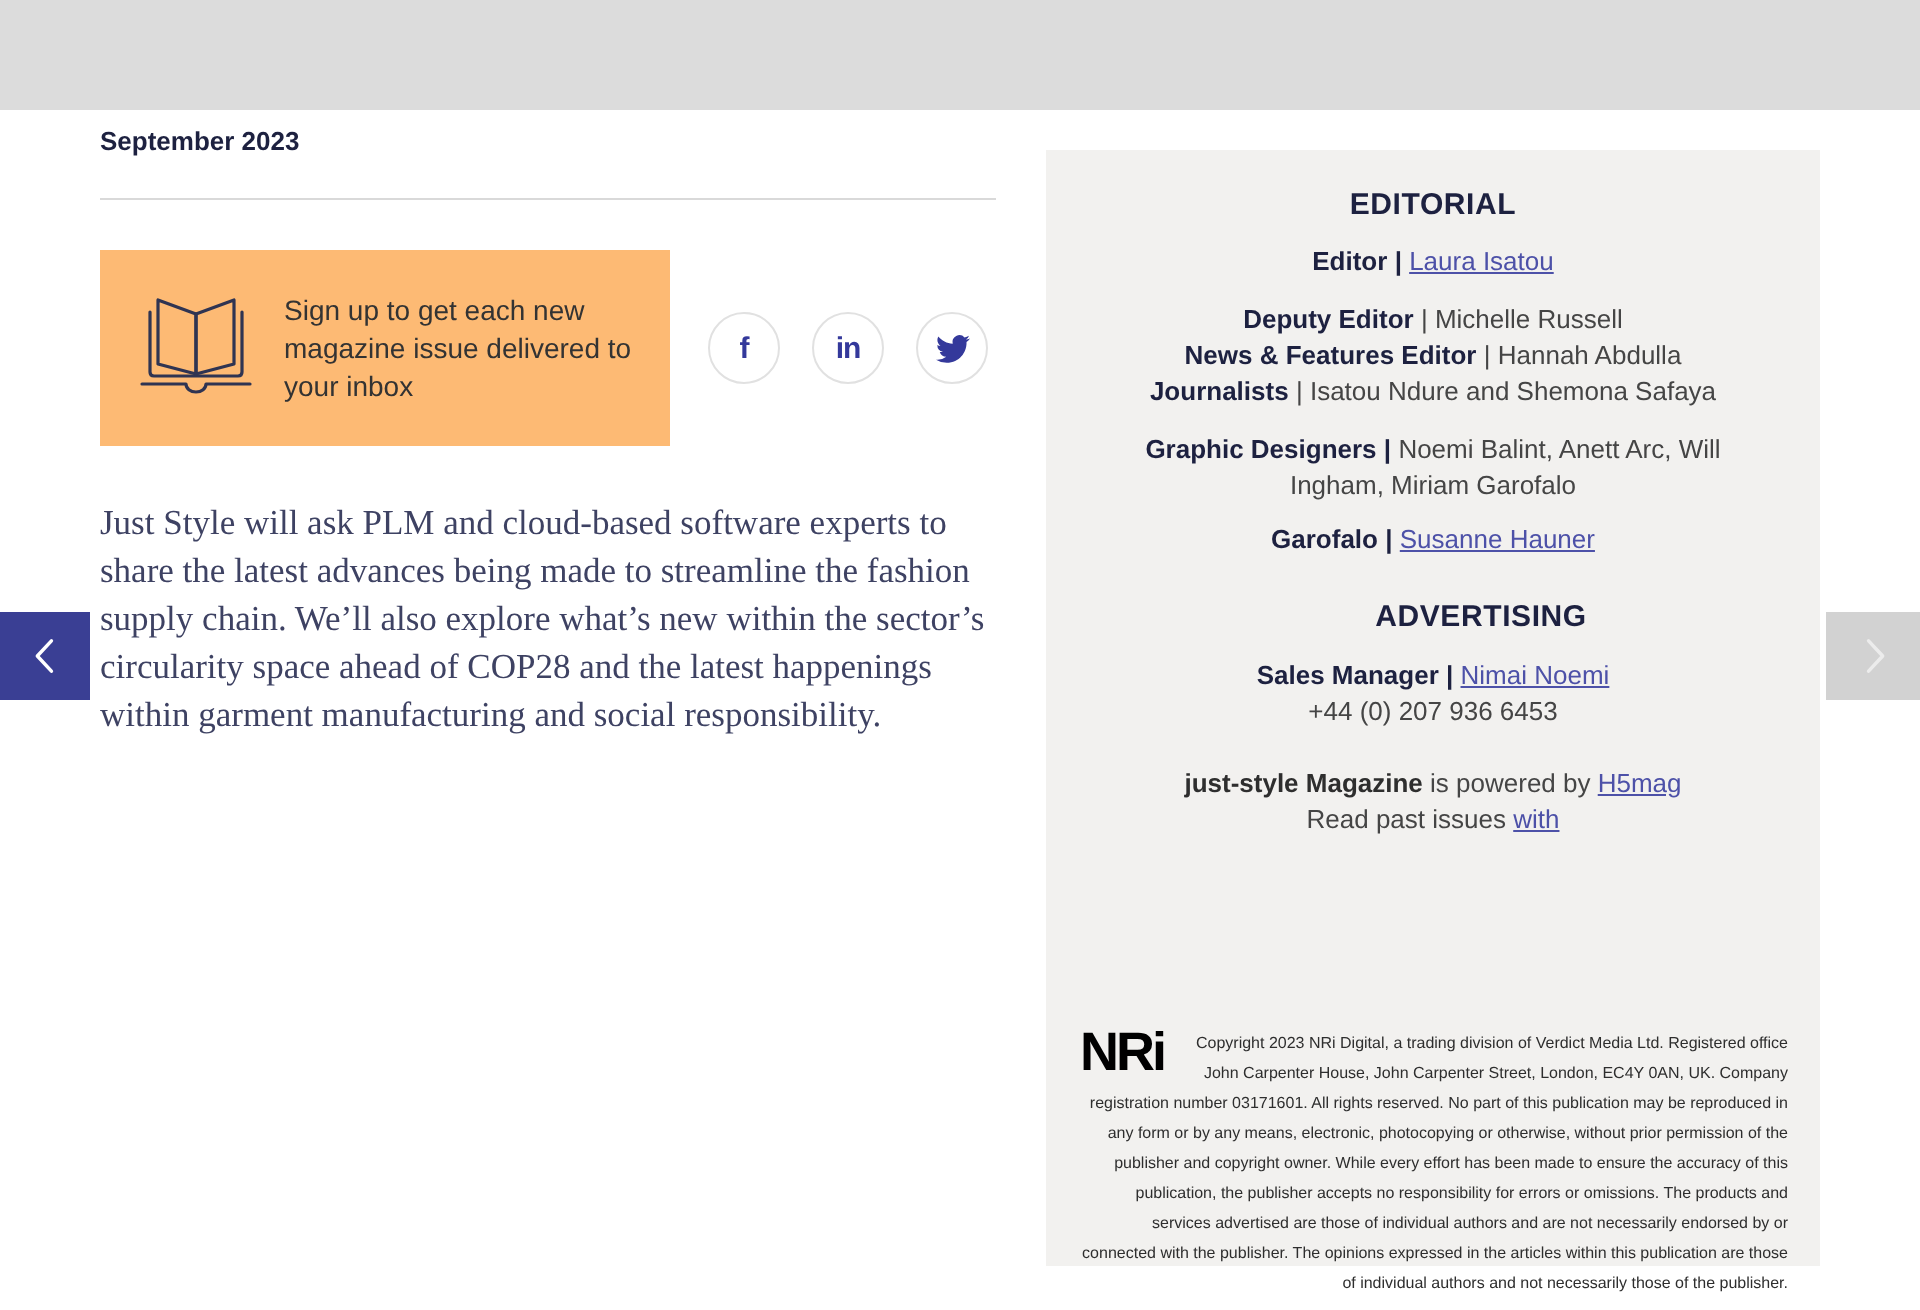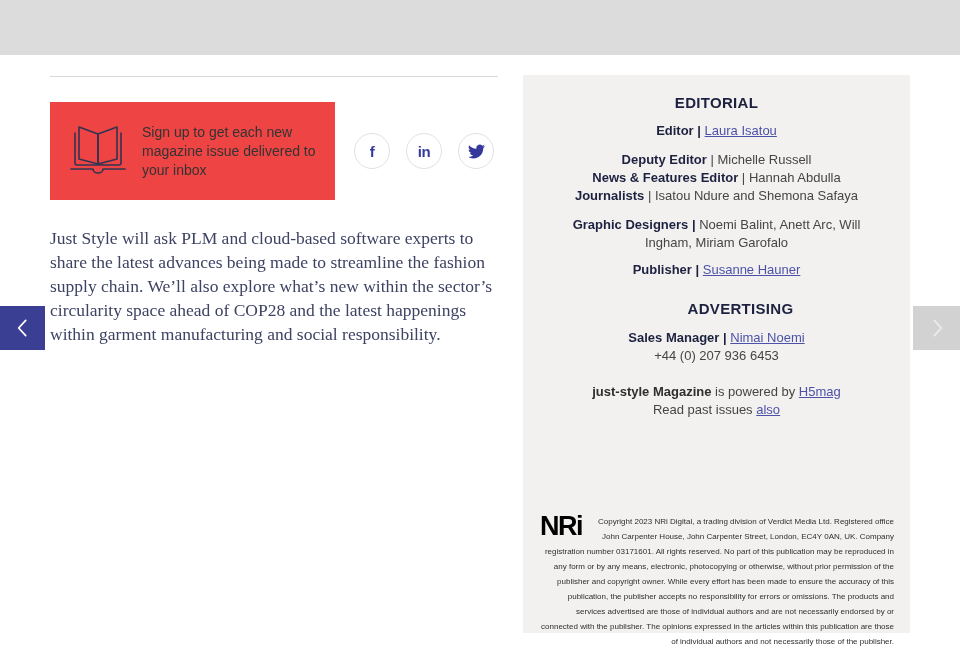--- a/index.html
+++ b/index.html
@@ -12,21 +12,21 @@
   .topbar { position:absolute; left:0; top:0; width:960px; height:55px; background:#dcdcdc; }
 
   
   .left-col { position:absolute; left:50px; top:55px; width:448px; }
   .page-title { margin:43px 0 0; font-size:35px; line-height:42px; letter-spacing:-1px;
                 font-weight:bold; color:#1d2140; }
   .issue-date { margin-top:8px; font-size:13px; font-weight:bold; color:#1d2140; }
   .divider { border:none; border-top:1px solid #d9d9d9; margin:21px 0 0; }
 
   .signup-row { margin-top:25px; display:flex; align-items:center; }
-  .signup-box { width:285px; height:98px; background:#ef4444; display:flex; align-items:center;
+  .signup-box { width:285px; height:98px; background:#fdba74; display:flex; align-items:center;
                 padding:0 12px 0 16px; cursor:pointer; flex:none; }
   .book-icon svg { width:64px; height:64px; display:block; }
   .signup-text { margin-left:12px; font-size:14px; line-height:19px; color:#333333; }
 
   .socials { display:flex; margin-left:19px; gap:16px; }
   .social-btn { width:36px; height:36px; border-radius:50%; background:#ffffff;
                 border:1px solid #e1e1e1; display:flex; align-items:center; justify-content:center;
                 text-decoration:none; cursor:pointer; flex:none; }
   .social-glyph { color:#34399b; font-weight:bold; font-size:15px; letter-spacing:-0.5px; }
   .social-btn svg { width:17px; height:17px; fill:#34399b; }
@@ -73,20 +73,21 @@
   </svg>
 </div>
 
 <div class="nav-arrow nav-next">
   <svg viewBox="0 0 24 24" fill="none" stroke="#ececec" stroke-width="1.6" stroke-linecap="round" stroke-linejoin="round">
     <polyline points="9.5,5 16,12 9.5,19"></polyline>
   </svg>
 </div>
 
 <section class="left-col">
+  <div class="issue-date">September 2023</div>
   <hr class="divider">
 
   <div class="signup-row">
     <div class="signup-box">
       <span class="book-icon">
         <svg viewBox="0 0 64 64" fill="none" stroke="#2f3452" stroke-width="1.6" stroke-linejoin="round" stroke-linecap="round">
           <path d="M9 14 L9 44 Q9 46 11 46 L53 46 Q55 46 55 44 L55 14"></path>
           <path d="M32 15 L13 8 L13 40 L32 45 Z"></path>
           <path d="M32 15 L51 8 L51 40 L32 45 Z"></path>
           <path d="M5 50 L27 50 A 5 4 0 0 0 37 50 L59 50"></path>
@@ -138,21 +139,21 @@
       <span>Isatou Ndure and Shemona Safaya</span>
     </div>
 
     <div class="row g-top8">
       <span class="lbl">Graphic Designers</span>
       <span class="lbl">|</span>
       <span>Noemi Balint, Anett Arc, Will Ingham, Miriam Garofalo</span>
     </div>
 
     <div class="row g-top9">
-      <span class="lbl">Publisher</span>
+      <span class="lbl">Garofalo</span>
       <span class="lbl">|</span>
       <a class="plink">Susanne Hauner</a>
     </div>
   </div>
 
   <h2 class="panel-heading adv">ADVERTISING</h2>
 
   <div class="rows">
     <div class="row g-top12">
       <span class="lbl">Sales Manager</span>
@@ -160,21 +161,21 @@
       <a class="plink">Nimai Noemi</a>
     </div>
     <div class="row">+44 (0) 207 936 6453</div>
   </div>
 
   <div class="powered">
     <div class="row">
       <span class="lbl" style="color:#2e2e2e;">just-style Magazine</span><span> is powered by </span><a class="plink">H5mag</a>
     </div>
     <div class="row">
-      <span>Read past issues </span><a class="plink">also</a>
+      <span>Read past issues </span><a class="plink">with</a>
     </div>
   </div>
 
   <div class="nri-block">
     <span class="nri-logo">NRi</span>
     <span class="copyright">Copyright 2023 NRi Digital, a trading division of Verdict Media Ltd. Registered office John Carpenter House, John Carpenter Street, London, EC4Y 0AN, UK. Company registration number 03171601. All rights reserved. No part of this publication may be reproduced in any form or by any means, electronic, photocopying or otherwise, without prior permission of the publisher and copyright owner. While every effort has been made to ensure the accuracy of this publication, the publisher accepts no responsibility for errors or omissions. The products and services advertised are those of individual authors and are not necessarily endorsed by or connected with the publisher. The opinions expressed in the articles within this publication are those of individual authors and not necessarily those of the publisher.</span>
   </div>
 </aside>
 
 </body></html>

